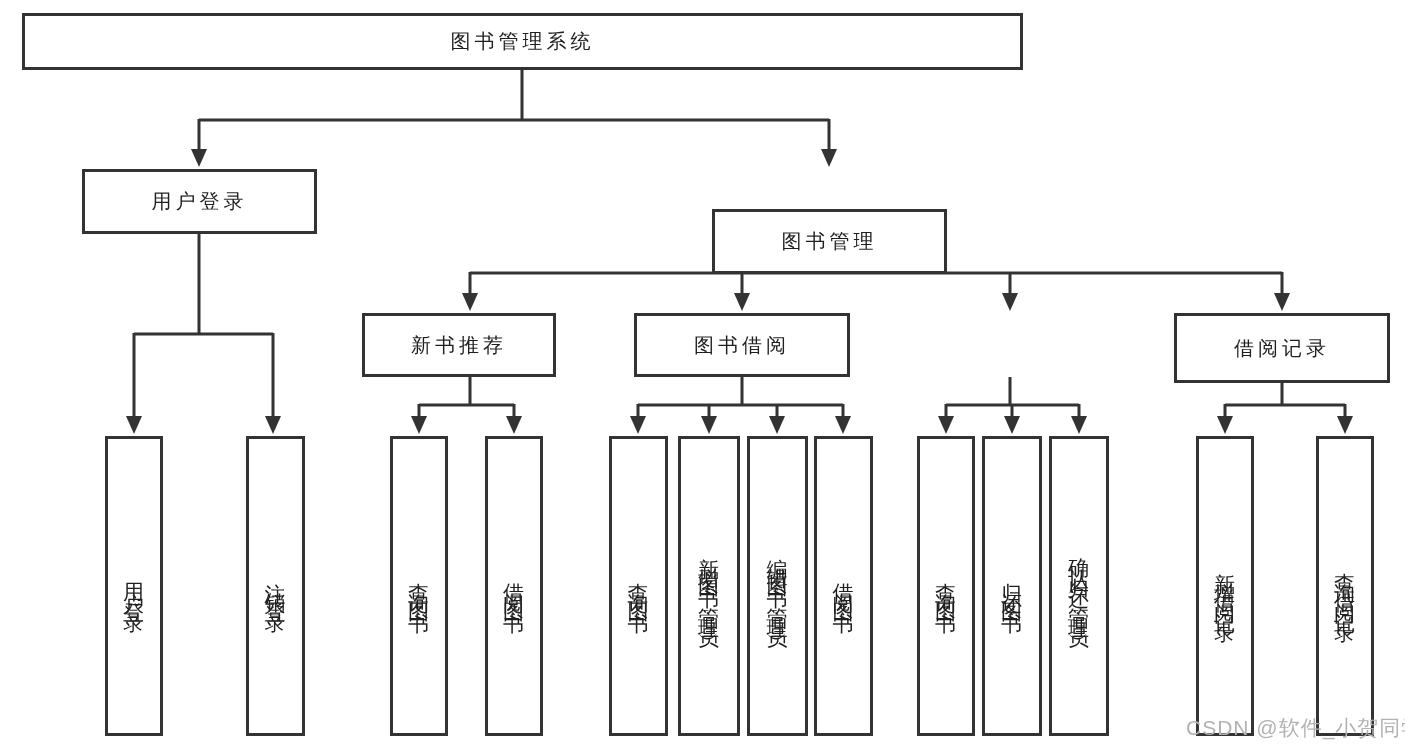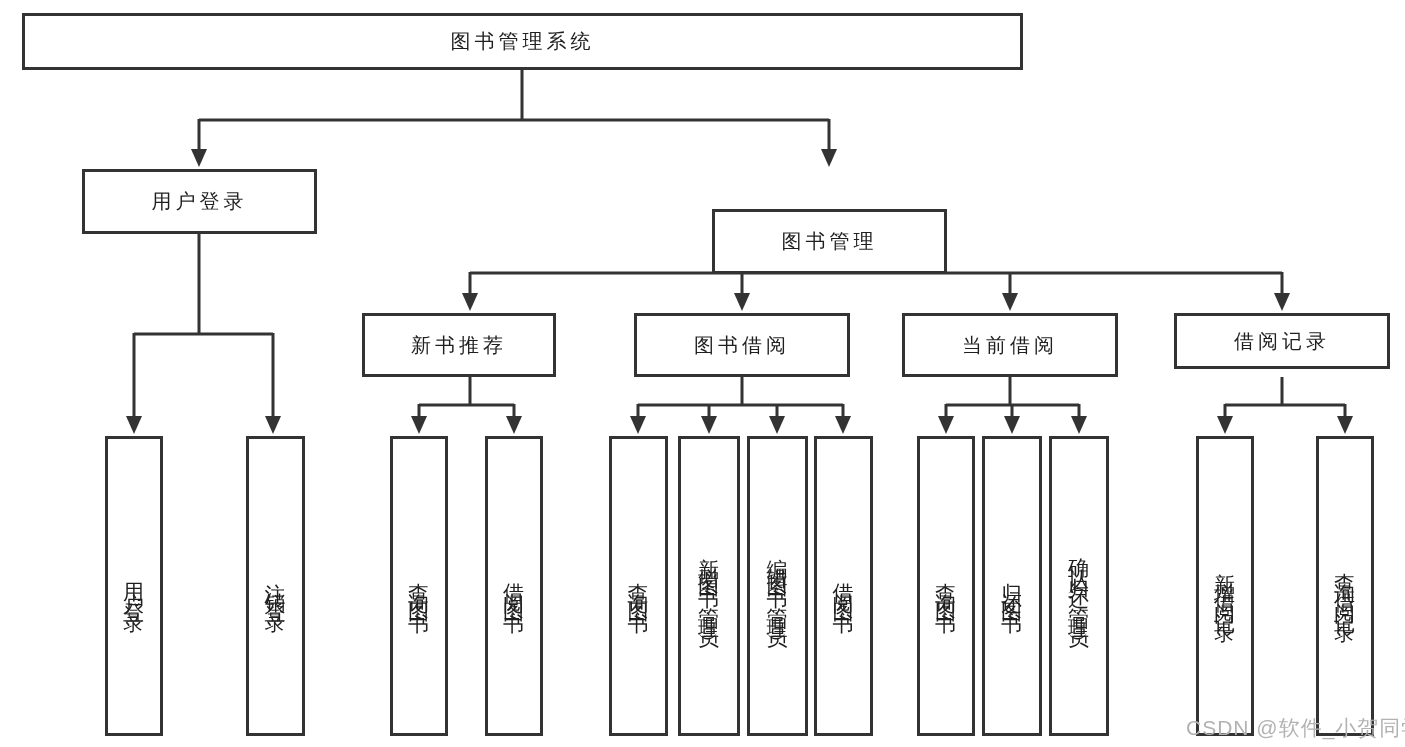--- a/index.html
+++ b/index.html
@@ -77,24 +77,21 @@
   <div class="box" style="left:712px;top:169px;width:235px;height:65px;margin-top:40px;">
     <span class="hlabel">图书管理</span>
   </div>
 
   <div class="box" style="left:362px;top:313px;width:194px;height:64px;">
     <span class="hlabel">新书推荐</span>
   </div>
   <div class="box" style="left:634px;top:313px;width:216px;height:64px;align-items:center;">
     <span class="hlabel">图书借阅</span>
   </div>
-  <div class="box" style="left:902px;top:313px;width:216px;height:64px;">
-    <span class="hlabel">当前借阅</span>
-  </div>
-  <div class="box" style="left:1174px;top:313px;width:216px;height:56px;">
+  <div class="box" style="left:1174px;top:313px;width:216px;height:70px;">
     <span class="hlabel">借阅记录</span>
   </div>
 
   <div class="box leaf" style="left:105px;width:58px;">
     <span class="vlabel">用户登录</span>
   </div>
   <div class="box leaf" style="left:246px;width:59px;">
     <span class="vlabel">注销登录</span>
   </div>
 

